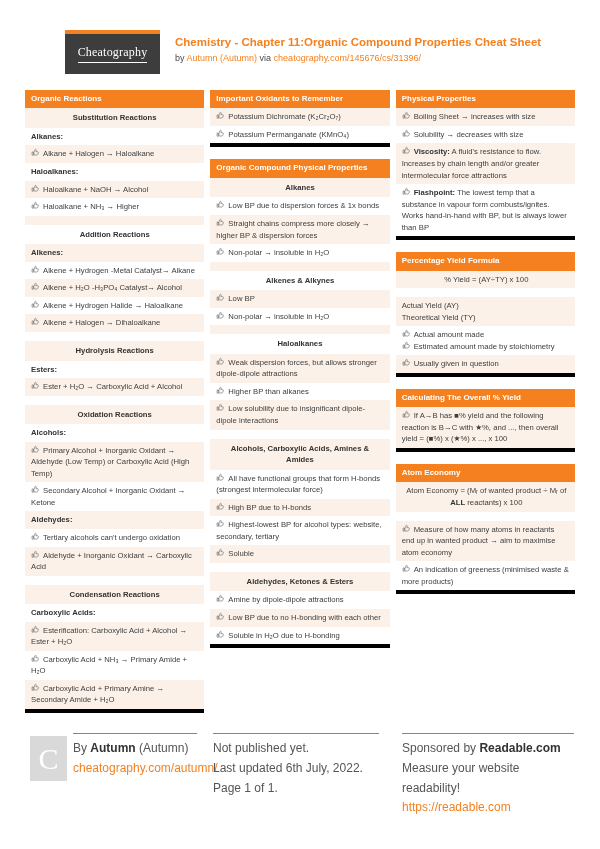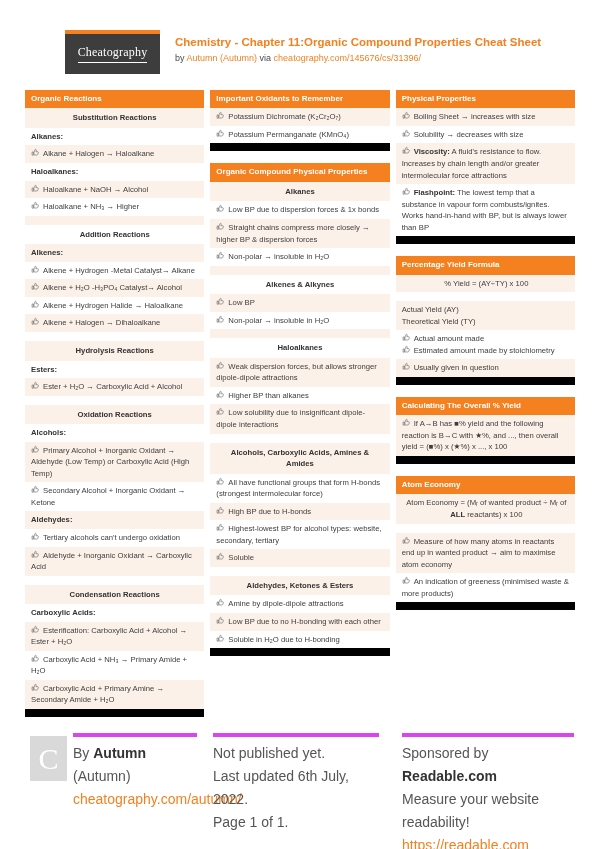--- a/index.html
+++ b/index.html
@@ -13,38 +13,38 @@
     display:flex;align-items:center;justify-content:center;}
   .logo-text{color:#fff;font-family:"Liberation Serif","DejaVu Serif",serif;font-size:12px;
     border-bottom:1px solid #fff;padding-bottom:2px;letter-spacing:.2px;}
   .head-text{margin-left:15px;padding-top:5px;}
   .sheet-title{color:#f4801f;font-size:11.5px;font-weight:bold;margin:0 0 4px 0;line-height:1.25;}
   .byline{font-size:9px;color:#4a4a4a;}
   .lnk{color:#f4801f;text-decoration:none;cursor:pointer;}
   
   .columns{display:grid;grid-template-columns:1fr 1fr 1fr;column-gap:6px;
     margin:16px 25px 0 25px;align-items:start;}
-  .card{border-bottom:8px solid #000000;margin-bottom:12px;}
+  .card{border-bottom:4px solid #000000;margin-bottom:12px;}
   .card-title{background:#f4801f;color:#ffffff;font-weight:bold;font-size:8px;
     padding:4px 6px;line-height:1.3;}
   .rows .row:nth-child(odd){background:#fcf1e8;}
   .row{padding:3px 6px;font-size:7.7px;line-height:1.5;color:#3d3d3d;}
   .row.head{text-align:center;font-weight:bold;color:#333;padding:4px 6px;}
   .row.label{font-weight:bold;color:#333;}
   .row.formula{text-align:center;padding-left:8px;}
   .row.gap{height:5px;padding:2px 6px;}
   .row b{color:#333;}
   .row svg.hand{width:9px;height:9px;vertical-align:-1px;margin-right:3px;}
   
   .sheet-footer{position:absolute;left:0;top:733px;width:600px;height:90px;}
   .f-logo{position:absolute;left:30px;top:3px;width:37px;height:45px;background:#d9d9d9;
     color:#fff;font-family:"Liberation Serif","DejaVu Serif",serif;font-size:30px;
     display:flex;align-items:center;justify-content:center;}
-  .f-col{position:absolute;top:0;border-top:4px solid #d946ef;padding-top:5px;
-    font-size:14px;color:#555;line-height:1.65;}
+  .f-col{position:absolute;top:0;border-top:1px solid #d946ef;padding-top:5px;
+    font-size:12px;color:#555;line-height:1.65;}
   .f-col b{color:#333;}
   .f-author{left:73px;width:124px;}
   .f-meta{left:213px;width:166px;}
   .f-sponsor{left:402px;width:172px;}
   .f-col .lnk{display:inline-block;}
 </style>
 </head>
 <body>
 
 <header class="sheet-header">

